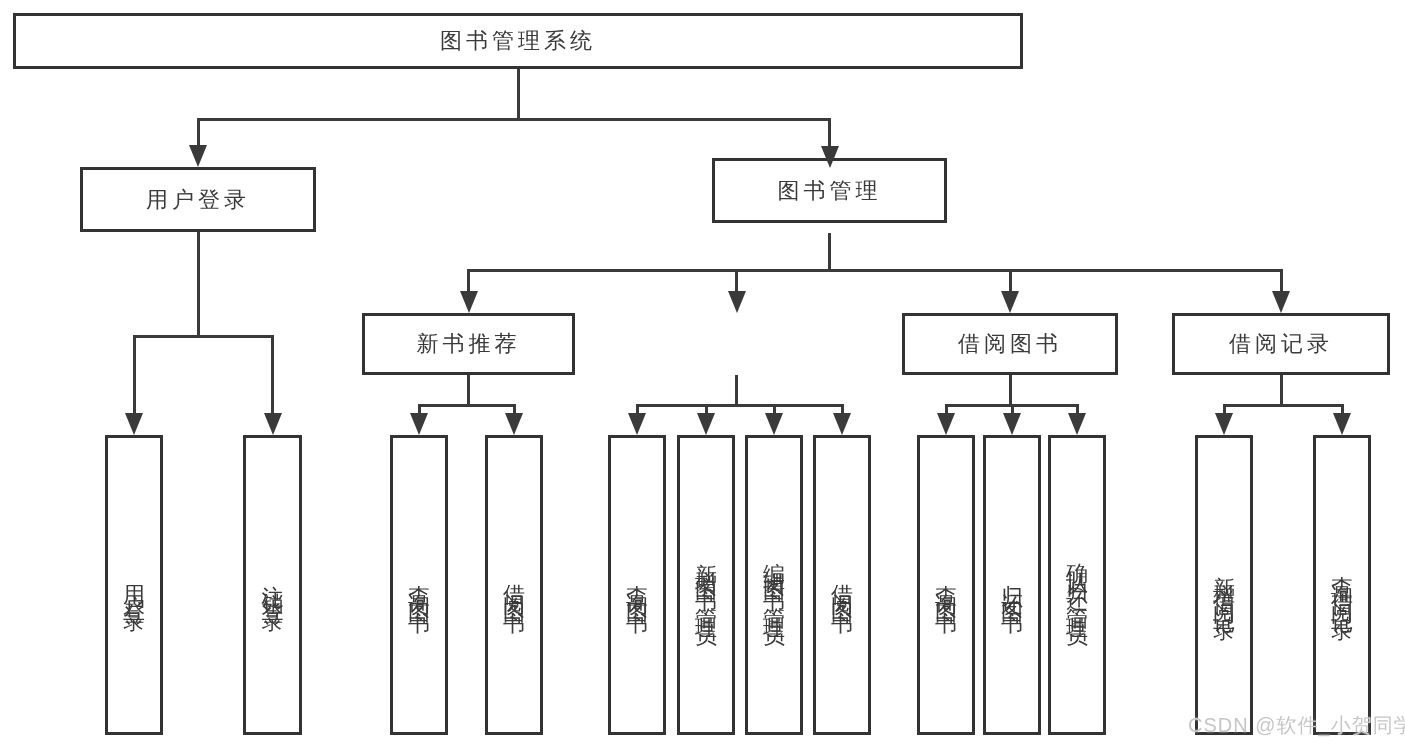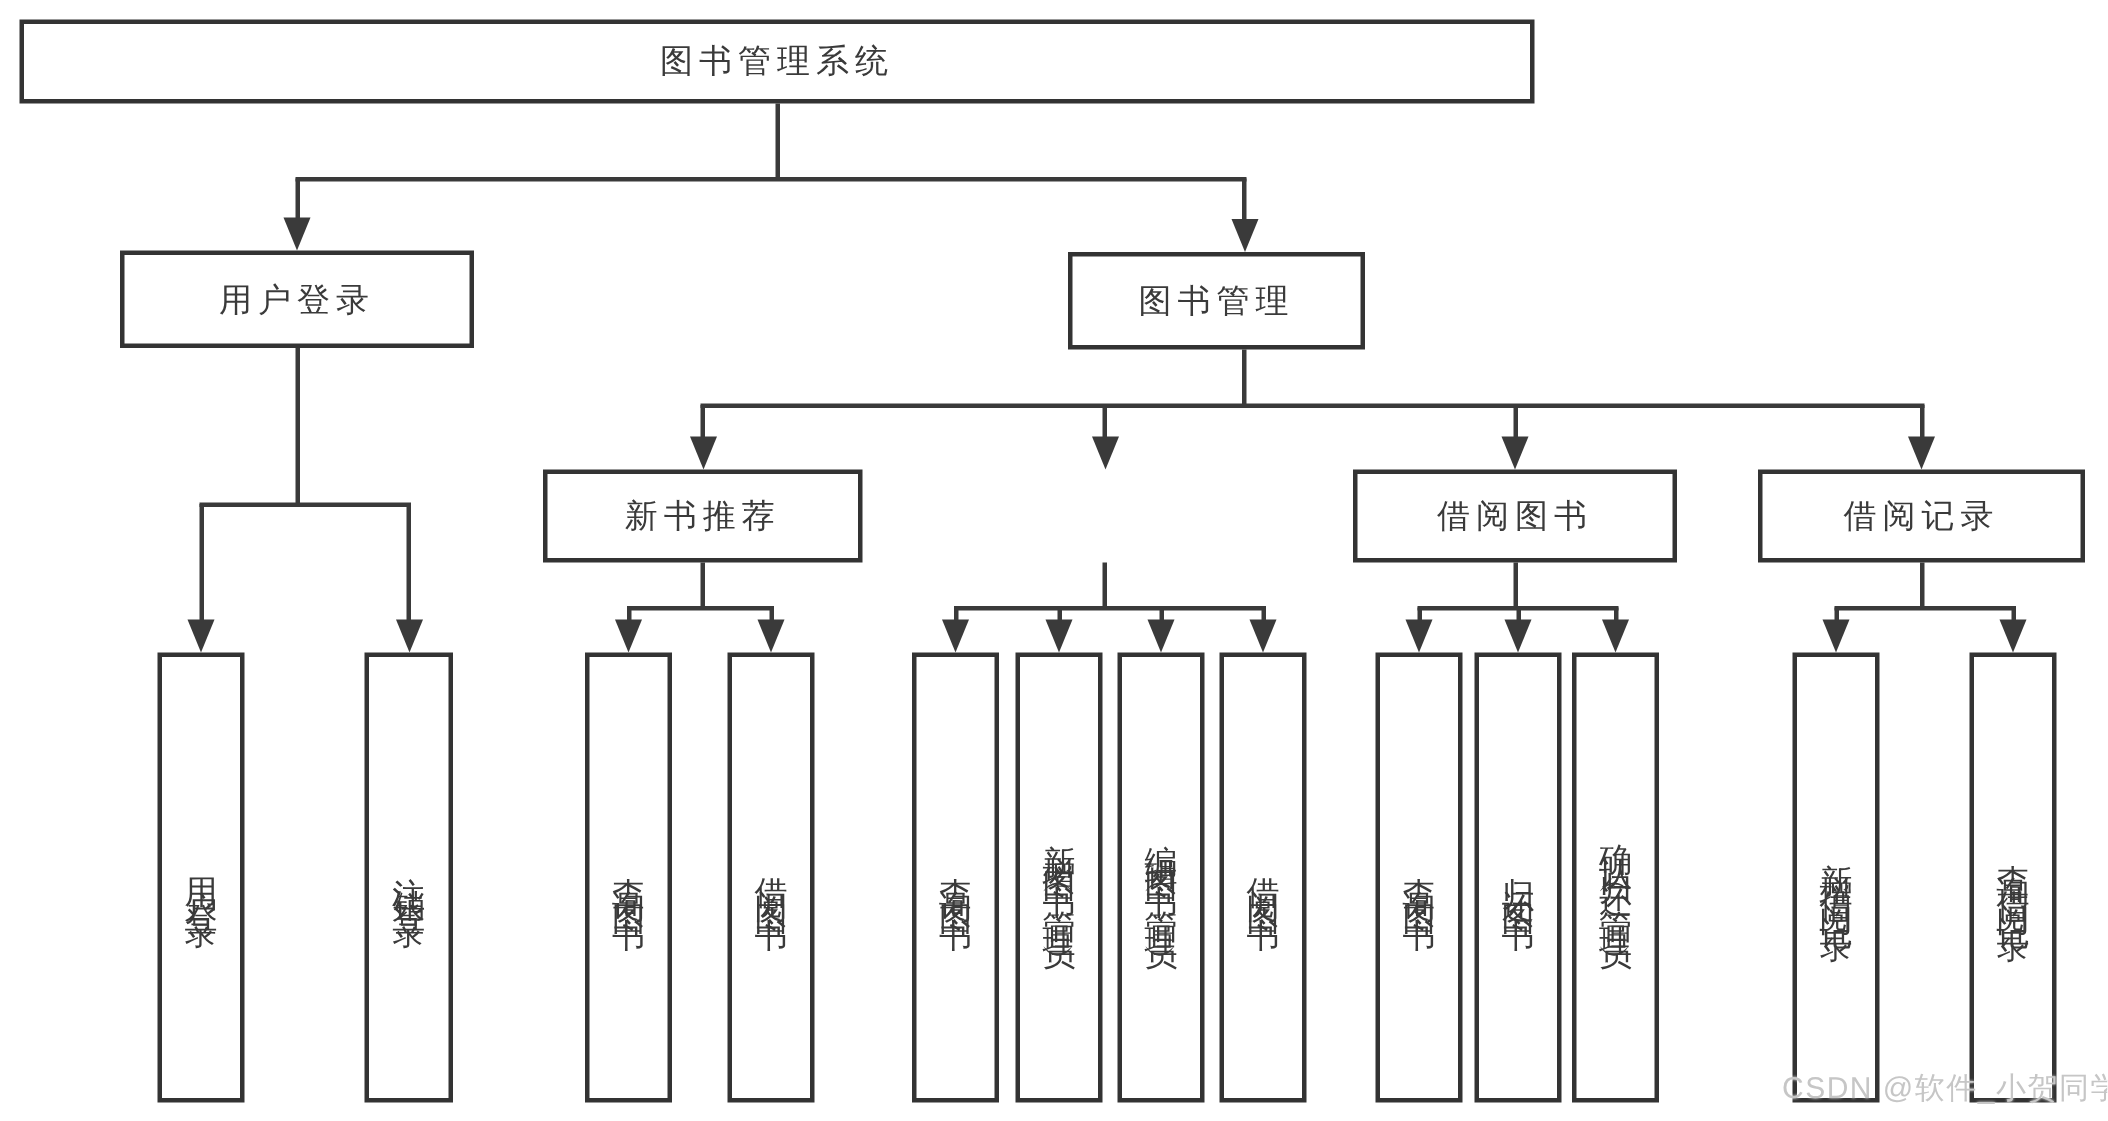--- a/index.html
+++ b/index.html
@@ -62,21 +62,21 @@
 <body>
 
 <div id="canvas">
   <div class="watermark">CSDN @软件_小贺同学</div>
 <div class="node h" style="left: 13px; top: 13px; width: 1010px; height: 56px;">
       <span>图书管理系统</span>
     </div>
     <div class="node h" style="left: 80px; top: 167px; width: 236px; height: 65px;">
       <span>用户登录</span>
     </div>
-    <div class="node h" style="left: 712px; top: 168px; width: 198px; height: 65px;">
+    <div class="node h" style="left: 712px; top: 158px; width: 235px; height: 65px;">
       <span>图书管理</span>
     </div>
     <div class="node h" style="left: 362px; top: 313px; width: 213px; height: 62px; justify-content: center;">
       <span>新书推荐</span>
     </div>
     <div class="node h" style="left: 902px; top: 313px; width: 216px; height: 62px;">
       <span>借阅图书</span>
     </div>
     <div class="node h" style="left: 1172px; top: 313px; width: 218px; height: 62px;">
       <span>借阅记录</span>

